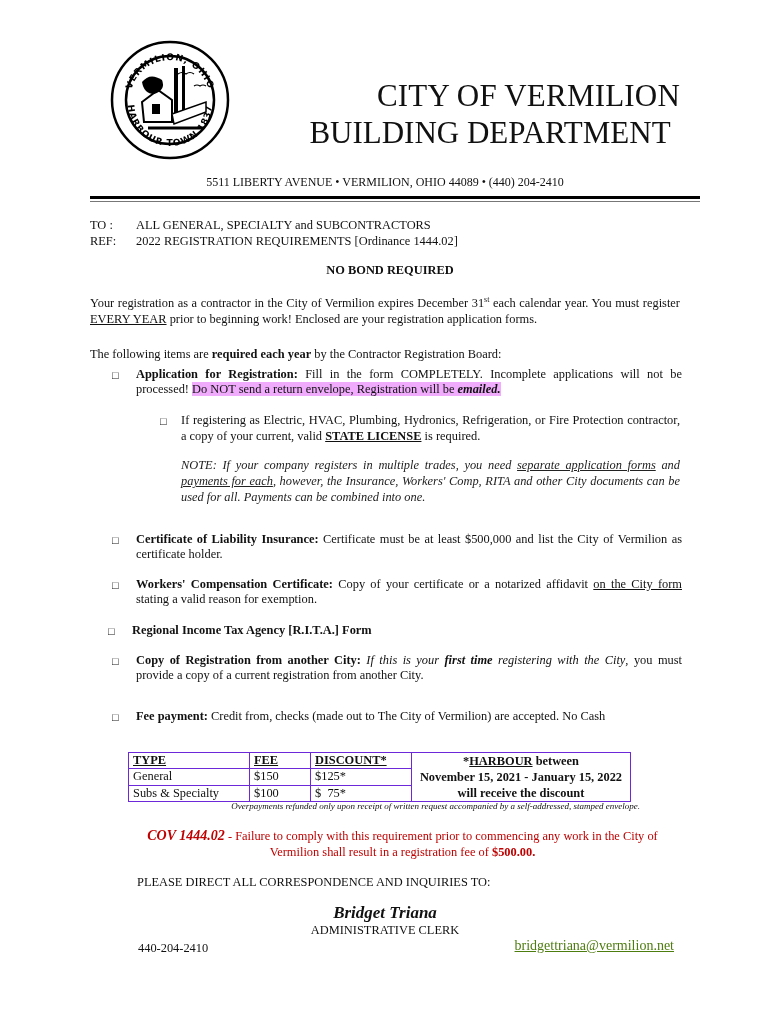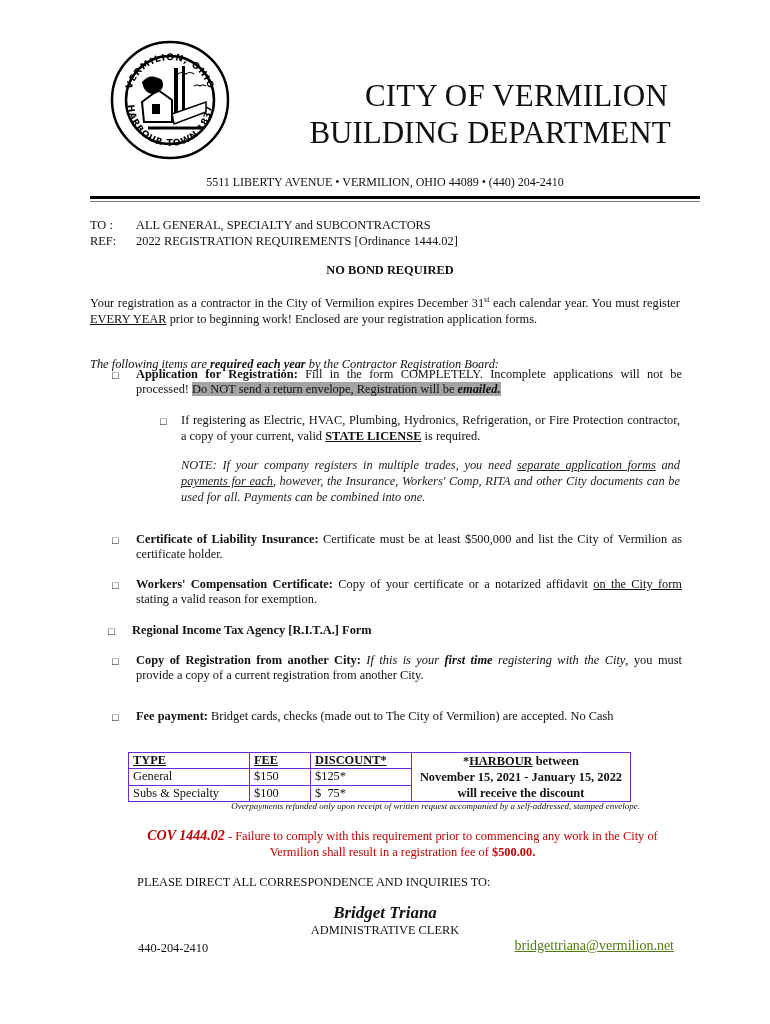--- a/index.html
+++ b/index.html
@@ -3,38 +3,38 @@
 <meta charset="utf-8">
 <style>
   html, body { margin: 0; padding: 0; background: #ffffff; }
   body {
     width: 770px; height: 1024px; position: relative; overflow: hidden;
     font-family: "Liberation Serif", "DejaVu Serif", serif;
     color: #111; font-size: 12.4px;
   }
   .abs { position: absolute; }
   .seal { left: 108px; top: 38px; width: 124px; height: 124px; }
-  .title1 { left: 288px; top: 78px; width: 380px; text-align: right; font-size: 31px; letter-spacing: 0.2px; line-height: 36px; }
+  .title1 { left: 300px; top: 78px; width: 380px; text-align: right; font-size: 31px; letter-spacing: 0.2px; line-height: 36px; }
   .title2 { left: 300px; top: 115px; width: 380px; text-align: center; font-size: 31px; line-height: 36px; }
   .address { left: 90px; top: 175px; width: 590px; text-align: center; font-size: 12px; }
   .rule { left: 90px; top: 196px; width: 610px; height: 3px; background: #000; }
   .rule2 { left: 90px; top: 201px; width: 610px; height: 1px; background: #777; }
   .hdr-row { left: 90px; width: 600px; font-size: 12.4px; }
   .hdr-label { display: inline-block; width: 46px; }
   .center-bold { left: 90px; width: 600px; text-align: center; font-weight: bold; }
   .para { left: 90px; width: 590px; text-align: justify; line-height: 16px; }
   .u { text-decoration: underline; }
   .item { left: 112px; width: 570px; line-height: 15px; }
   .item .box { position: absolute; left: 0; top: 1px; font-size: 11px; }
   .item .txt { margin-left: 24px; text-align: justify; display: block; }
   .sub { left: 160px; width: 520px; line-height: 16px; }
   .sub .box { position: absolute; left: 0; top: 1px; font-size: 11px; }
   .sub .txt { margin-left: 21px; text-align: justify; display: block; }
   .note { left: 181px; width: 499px; font-style: italic; line-height: 16px; text-align: justify; color: #222; }
-  .hl { background: #a3a3a3; }
+  .hl { background: #f0abfc; }
   table.fees { border-collapse: collapse; font-size: 12.4px; }
   table.fees td { border: 1px solid #6d28d9; padding: 0 4px; height: 15px; line-height: 15px; }
   table.fees td.hd { font-weight: bold; text-decoration: underline; }
   table.fees td.renew { text-align: center; font-weight: bold; line-height: 16px; width: 210px; }
   .overpay { left: 120px; width: 520px; text-align: right; font-style: italic; font-size: 9px; }
   .cov { left: 130px; width: 545px; text-align: center; color: #c00000; line-height: 16px; }
   .cov b.i { font-style: italic; font-size: 14px; text-align: center; }
   .signame { left: 90px; width: 590px; text-align: center; font-weight: bold; font-style: italic; font-size: 17px; }
   .sigtitle { left: 90px; width: 590px; text-align: center; font-size: 12.4px; }
   .phone { left: 138px; }
@@ -82,21 +82,21 @@
 <div class="abs hdr-row" style="top:234px;">
   <span class="hdr-label">REF:</span><span>2022 REGISTRATION REQUIREMENTS [Ordinance 1444.02]</span>
 </div>
 
 <div class="abs center-bold" style="top:263px;">NO BOND REQUIRED</div>
 
 <div class="abs para" style="top:292px;">
   <span>Your registration as a contractor in the City of Vermilion expires December 31</span><sup style="font-size:8px;">st</sup><span> each calendar year.  You must register </span><span class="u">EVERY YEAR</span><span> prior to beginning work!  Enclosed are your registration application forms.</span>
 </div>
 
-<div class="abs para" style="top:356px;font-style:italic;">
+<div class="abs para" style="top:346px;">
   <span>The following items are </span><b>required each year</b><span> by the Contractor Registration Board:</span>
 </div>
 
 <div class="abs item" style="top:367px;">
   <span class="box">□</span>
   <span class="txt"><b>Application for Registration:</b><span>  Fill in the form COMPLETELY.   Incomplete applications will not be processed! </span><span class="hl"><span>Do NOT send a return envelope, Registration will be </span><b><i>emailed.</i></b></span></span>
 </div>
 
 <div class="abs sub" style="top:412px;">
   <span class="box">□</span>
@@ -122,21 +122,21 @@
   <span class="txt" style="margin-left:24px;"><b>Regional Income Tax Agency [R.I.T.A.] Form</b></span>
 </div>
 
 <div class="abs item" style="top:653px;">
   <span class="box">□</span>
   <span class="txt"><b>Copy of Registration from another City:</b><i>  If this is your </i><b><i>first time</i></b><i> registering with the City</i><span>, you must provide a copy of a current registration from another City.</span></span>
 </div>
 
 <div class="abs item" style="top:709px;">
   <span class="box">□</span>
-  <span class="txt"><b>Fee payment:</b><span>  Bridget cards, checks (made out to The City of Vermilion) are accepted. No Cash</span></span>
+  <span class="txt"><b>Fee payment:</b><span>  Credit from, checks (made out to The City of Vermilion) are accepted. No Cash</span></span>
 </div>
 
 <div class="abs" style="left:128px; top:752px;">
   <table class="fees">
     <tbody>
         <tr>
       <td class="hd" style="width:112px;">TYPE</td>
       <td class="hd" style="width:52px;">FEE</td>
       <td class="hd" style="width:92px;">DISCOUNT*</td>
       <td class="renew" rowspan="3">

